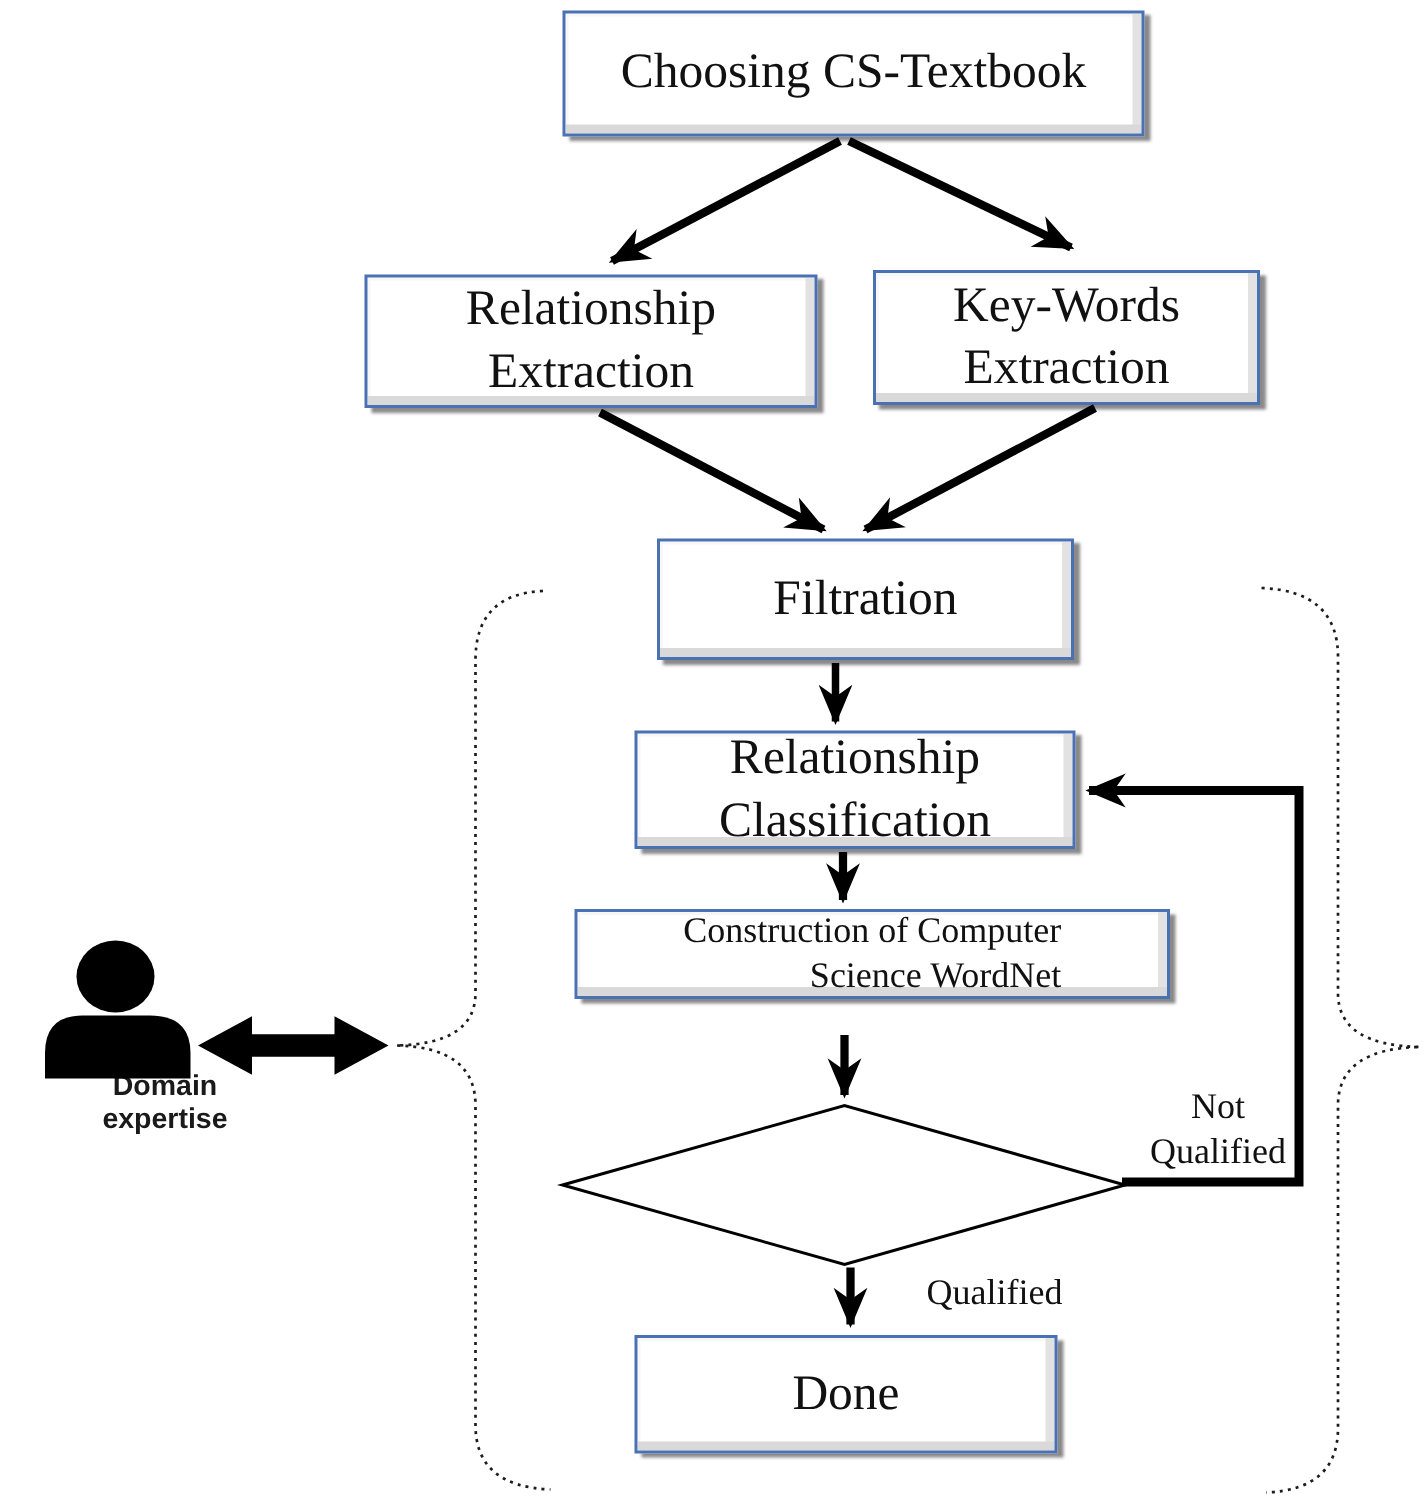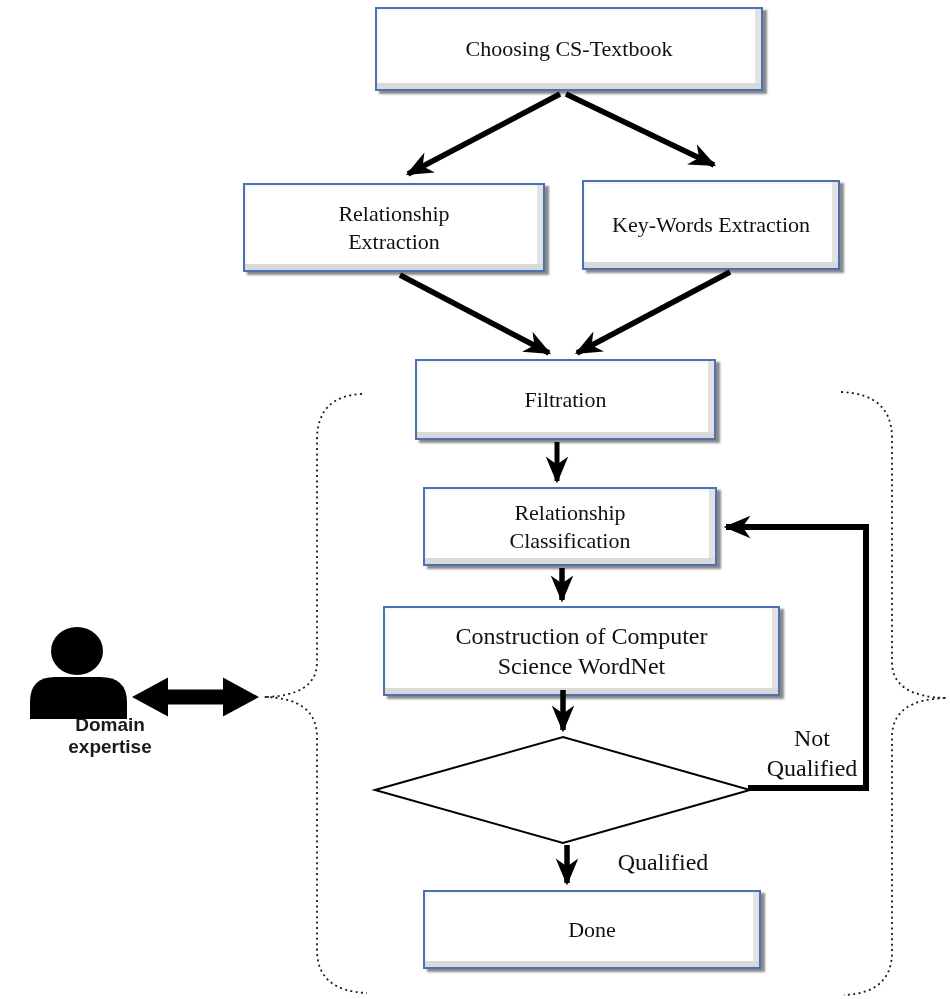--- a/index.html
+++ b/index.html
@@ -4,21 +4,21 @@
 <style>
   html,body{margin:0;padding:0;background:#ffffff;}
   #stage{
     position:relative;width:950px;height:999px;background:#ffffff;overflow:hidden;
     font-family:"Liberation Serif", serif;color:#111;
   }
   .node{
     position:absolute;display:flex;align-items:center;justify-content:center;
     text-align:center;background:#ffffff;border:2px solid #4a71b4;box-sizing:border-box;
     box-shadow: inset 0 -6px 0 #d9d9d9, inset -6px 0 0 #e2e2e2, inset 2px 2px 0 #f7f7f7, 4px 3px 2px rgba(40,40,40,.55);
-    font-size:22px;line-height:1.25;white-space:pre-line;z-index:2;
+    font-size:33px;line-height:1.25;white-space:pre-line;z-index:2;
   }
   .lbl{
     position:absolute;text-align:center;white-space:pre-line;z-index:3;
     font-size:24px;line-height:30px;
   }
   #svg-overlay{position:absolute;left:0;top:0;z-index:4;pointer-events:none;}
   .actor-label{
     position:absolute;left:0;top:714px;width:158px;text-align:center;z-index:3;
     font-family:"Liberation Sans", sans-serif;font-weight:600;font-size:19px;color:#1a1a1a;padding-left:31px;
   }
@@ -37,35 +37,35 @@
 
   <div class="node" style="left:243px;top:183px;width:302px;height:89px;">
     <span>Relationship
 Extraction</span>
   </div>
 
   <div class="node" style="left:582px;top:180px;width:258px;height:90px;">
     <span>Key-Words Extraction</span>
   </div>
 
-  <div class="node" style="left:415px;top:359px;width:301px;height:81px;">
+  <div class="node" style="left:438px;top:359px;width:278px;height:81px;">
     <span>Filtration</span>
   </div>
 
   <div class="node" style="left:423px;top:487px;width:294px;height:79px;">
     <span>Relationship
 Classification</span>
   </div>
 
-  <div class="node" style="left:383px;top:606px;width:397px;height:90px;font-size:24px;">
+  <div class="node" style="left:383px;top:606px;width:397px;height:60px;font-size:24px;text-align:right;">
     <span>Construction of Computer
 Science WordNet</span>
   </div>
 
-  <div class="node" style="left:423px;top:890px;width:338px;height:79px;">
+  <div class="node" style="left:423px;top:890px;width:282px;height:79px;">
     <span>Done</span>
   </div>
 
   <div class="lbl diamond-label">Final
 Decision</div>
 
   <div class="lbl q-label">Qualified</div>
   <div class="lbl nq-label">Not
 Qualified</div>
 

